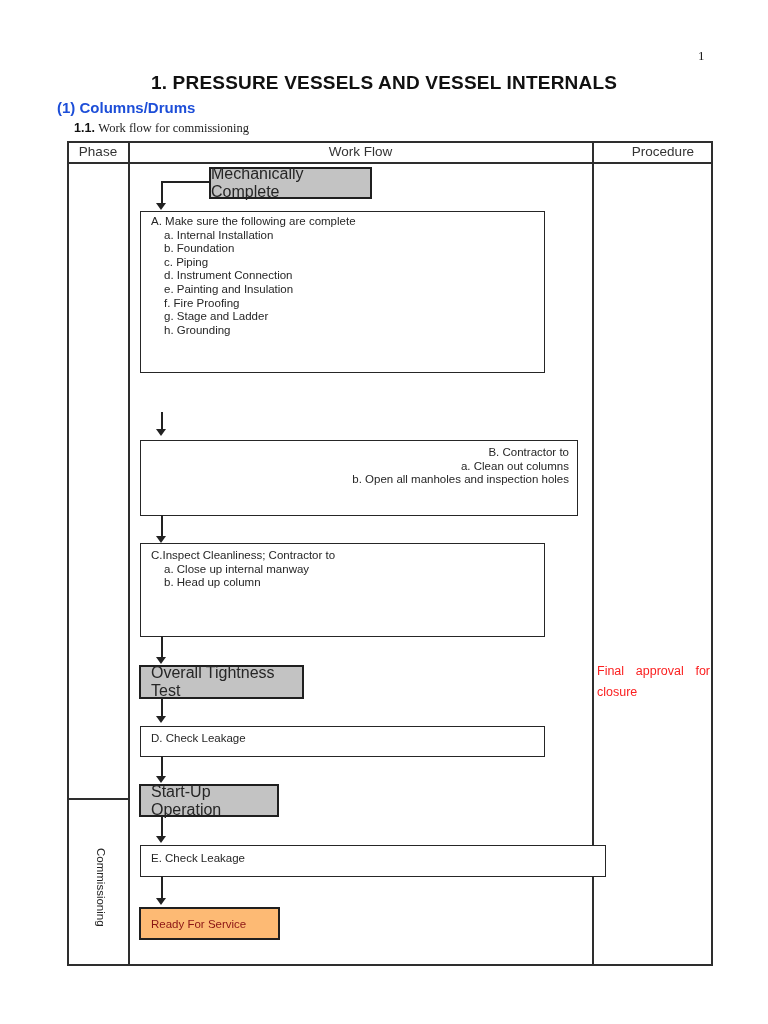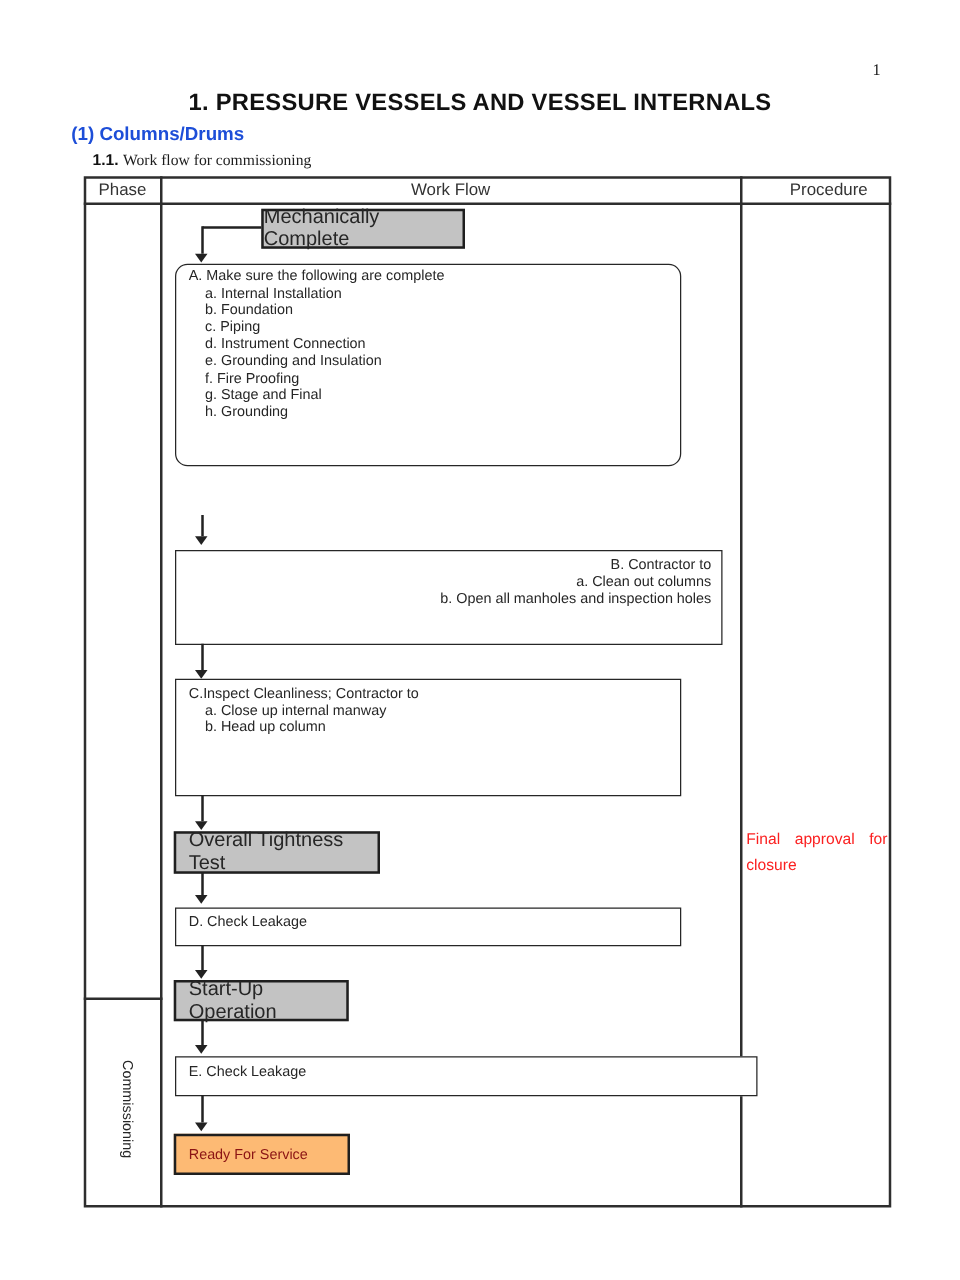--- a/index.html
+++ b/index.html
@@ -60,21 +60,21 @@
     border: 1.5px solid #262626;
     background: #ffffff;
     font-size: 11.5px; color: #262626;
   }
   .gray-box {
     background: #c3c3c3;
     border: 2px solid #1f1f1f;
     display: flex; align-items: center;
   }
   .box-start { left: 209px; top: 167px; width: 163px; height: 32px; justify-content: center; }
-  .box-a { left: 140px; top: 211px; width: 405px; height: 162px; padding: 3px 24px 0 10px; border-radius: 10px; }
+  .box-a { left: 140px; top: 211px; width: 405px; height: 162px; padding: 3px 24px 0 10px; }
   .box-b { left: 140px; top: 440px; width: 438px; height: 76px; padding: 5px 8px 0 10px; text-align: right; }
   .box-c { left: 140px; top: 543px; width: 405px; height: 94px; padding: 5px 8px 0 10px; }
   .box-tightness { left: 139px; top: 665px; width: 165px; height: 34px; padding-left: 10px; }
   .box-d { left: 140px; top: 726px; width: 405px; height: 31px; padding: 5px 8px 0 10px; }
   .box-startup { left: 139px; top: 784px; width: 140px; height: 33px; padding-left: 10px; }
   .box-e { left: 140px; top: 845px; width: 466px; height: 32px; padding: 6px 8px 0 10px; }
   .box-ready {
     left: 139px; top: 907px; width: 141px; height: 33px;
     background: #fdba74; border: 2px solid #1f1f1f;
     display: flex; align-items: center; padding-left: 10px;
@@ -143,23 +143,23 @@
   <div class="abs hseg"></div>
   <div class="abs stem" style="top:181px;height:22px;"></div>
   <div class="abs ahead" style="top:203px;"></div>
 
   <div class="abs flow-box box-a">
     <div class="flow-line">A. Make sure the following are complete</div>
     <div class="flow-item">a. Internal Installation</div>
     <div class="flow-item">b. Foundation</div>
     <div class="flow-item">c. Piping</div>
     <div class="flow-item">d. Instrument Connection</div>
-    <div class="flow-item">e. Grounding and Insulation</div>
+    <div class="flow-item">e. Painting and Insulation</div>
     <div class="flow-item">f.  Fire Proofing</div>
-    <div class="flow-item">g. Stage and Final</div>
+    <div class="flow-item">g. Stage and Ladder</div>
     <div class="flow-item">h. Grounding</div>
   </div>
 
   <div class="abs stem" style="top:412px;height:17px;"></div>
   <div class="abs ahead" style="top:429px;"></div>
 
   <div class="abs flow-box box-b">
     <div class="flow-line">B. Contractor to</div>
     <div class="flow-item">a. Clean out columns</div>
     <div class="flow-item">b. Open all manholes and inspection holes</div>

